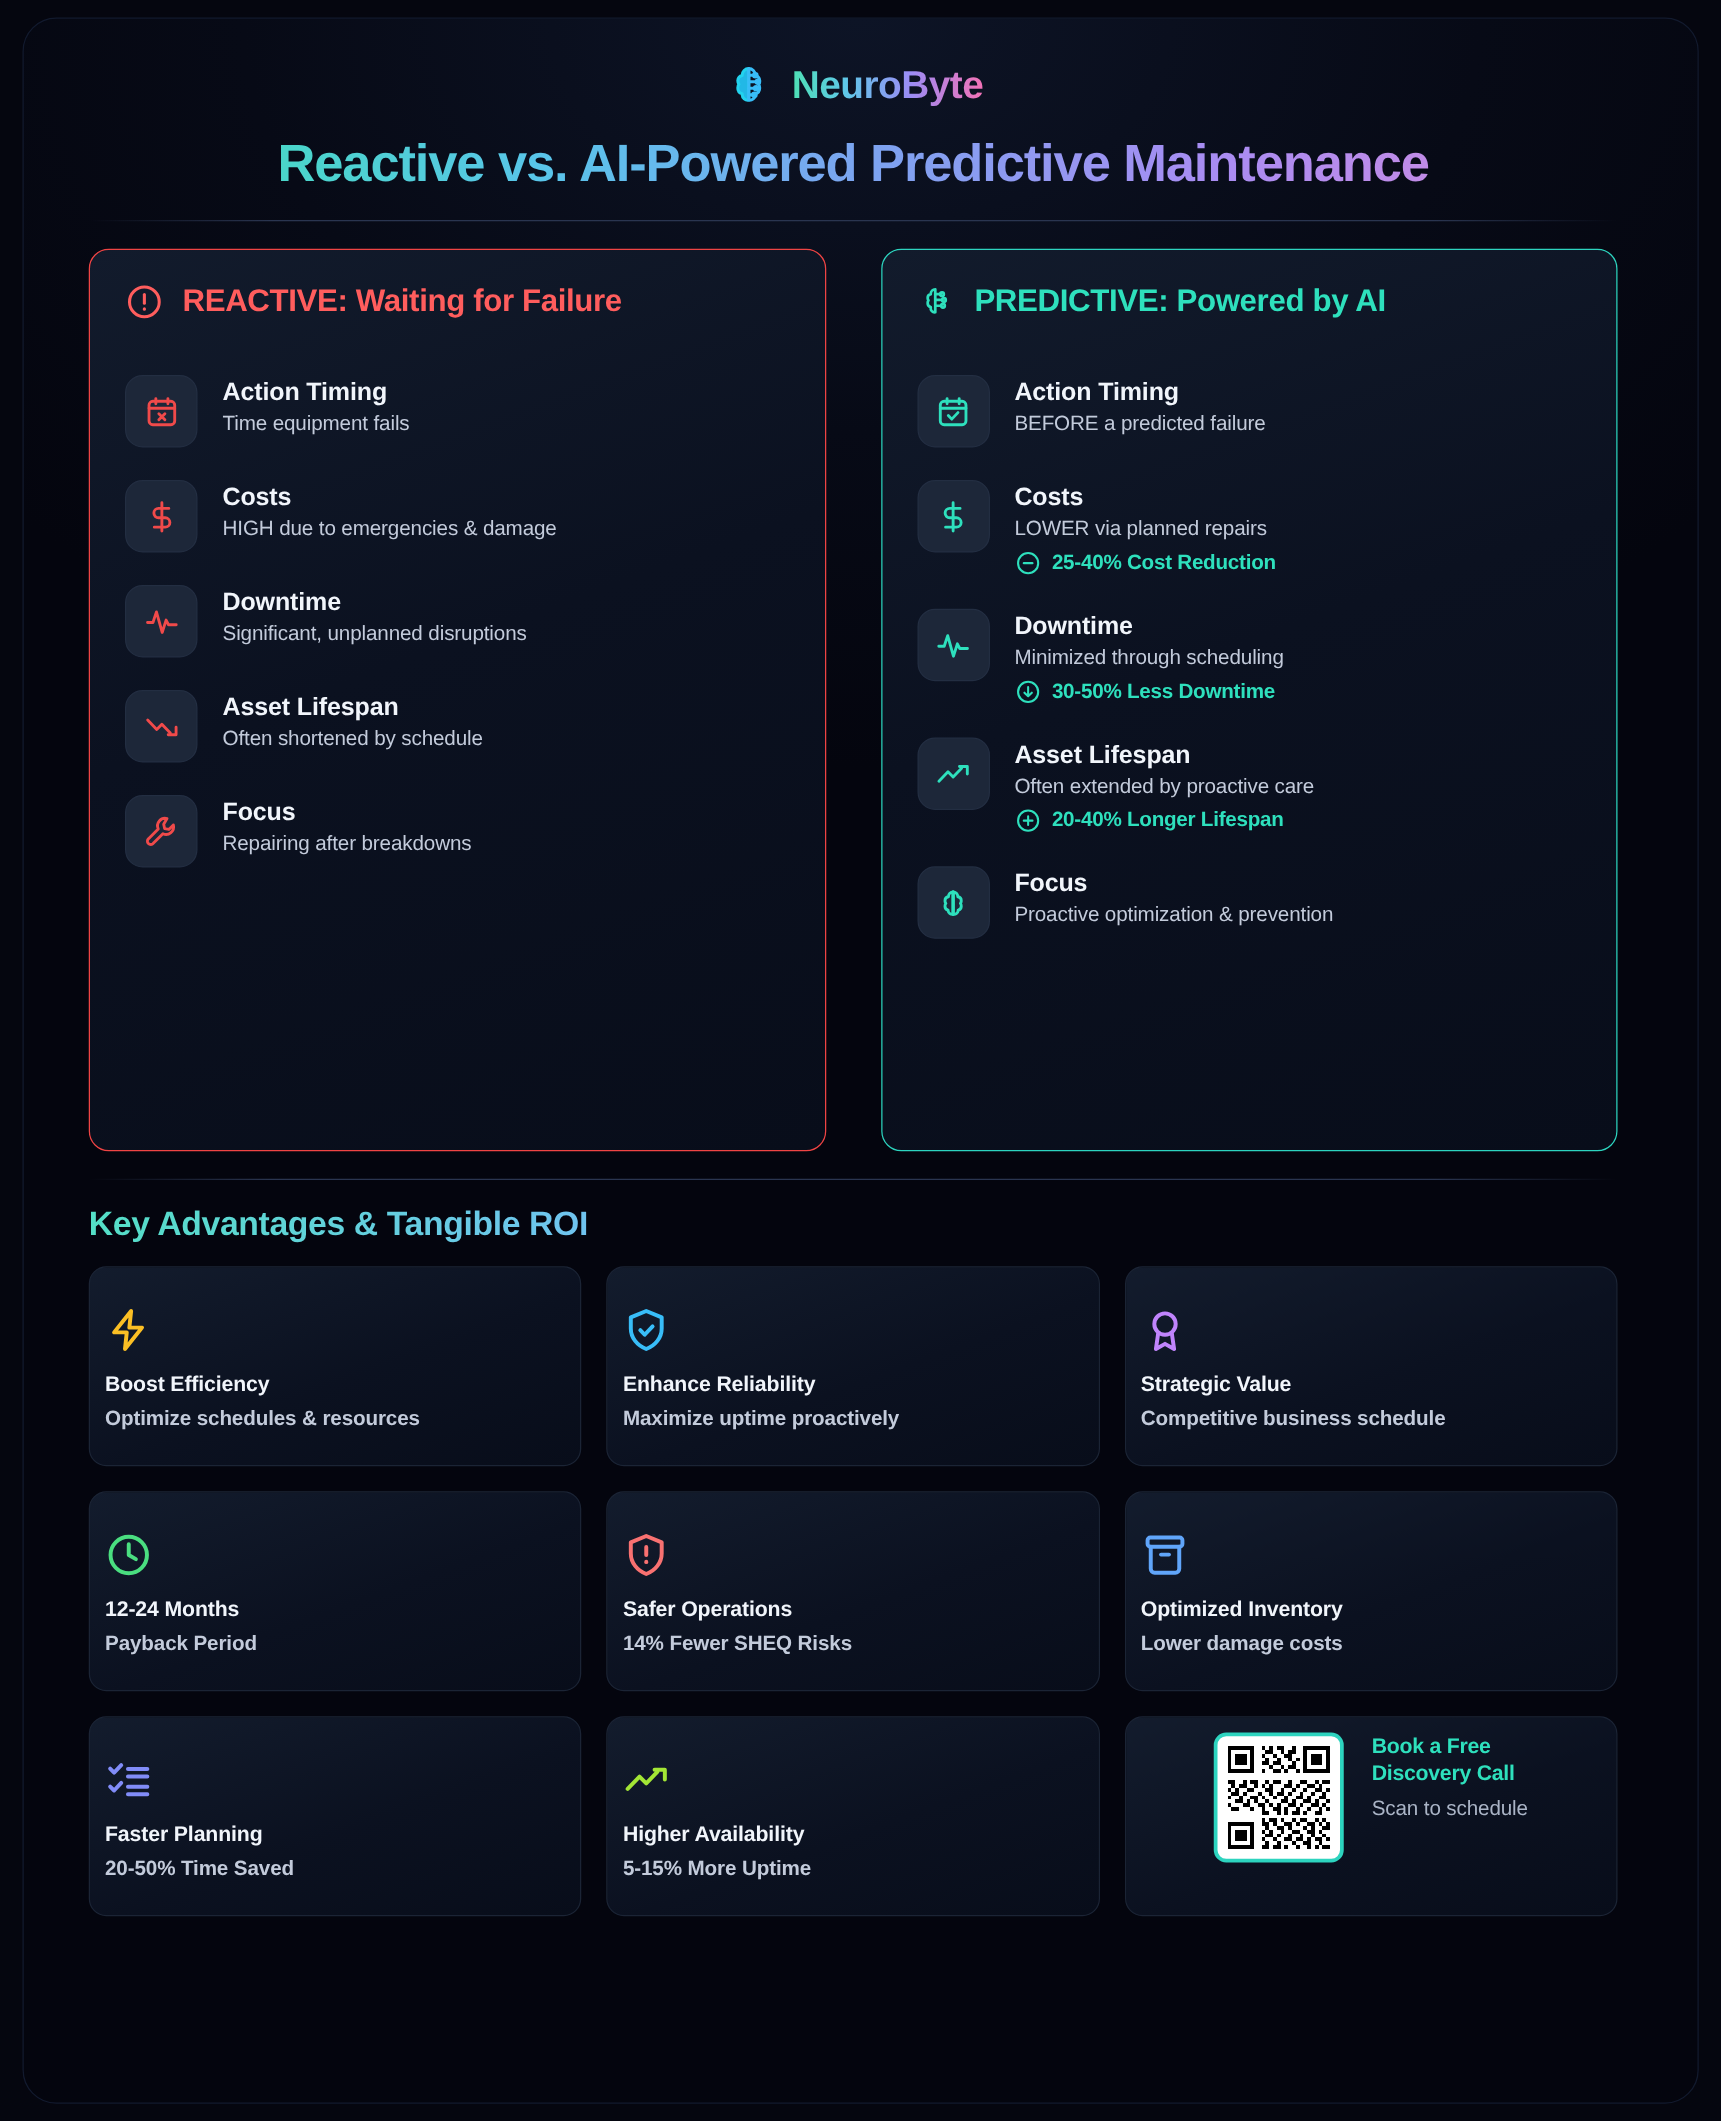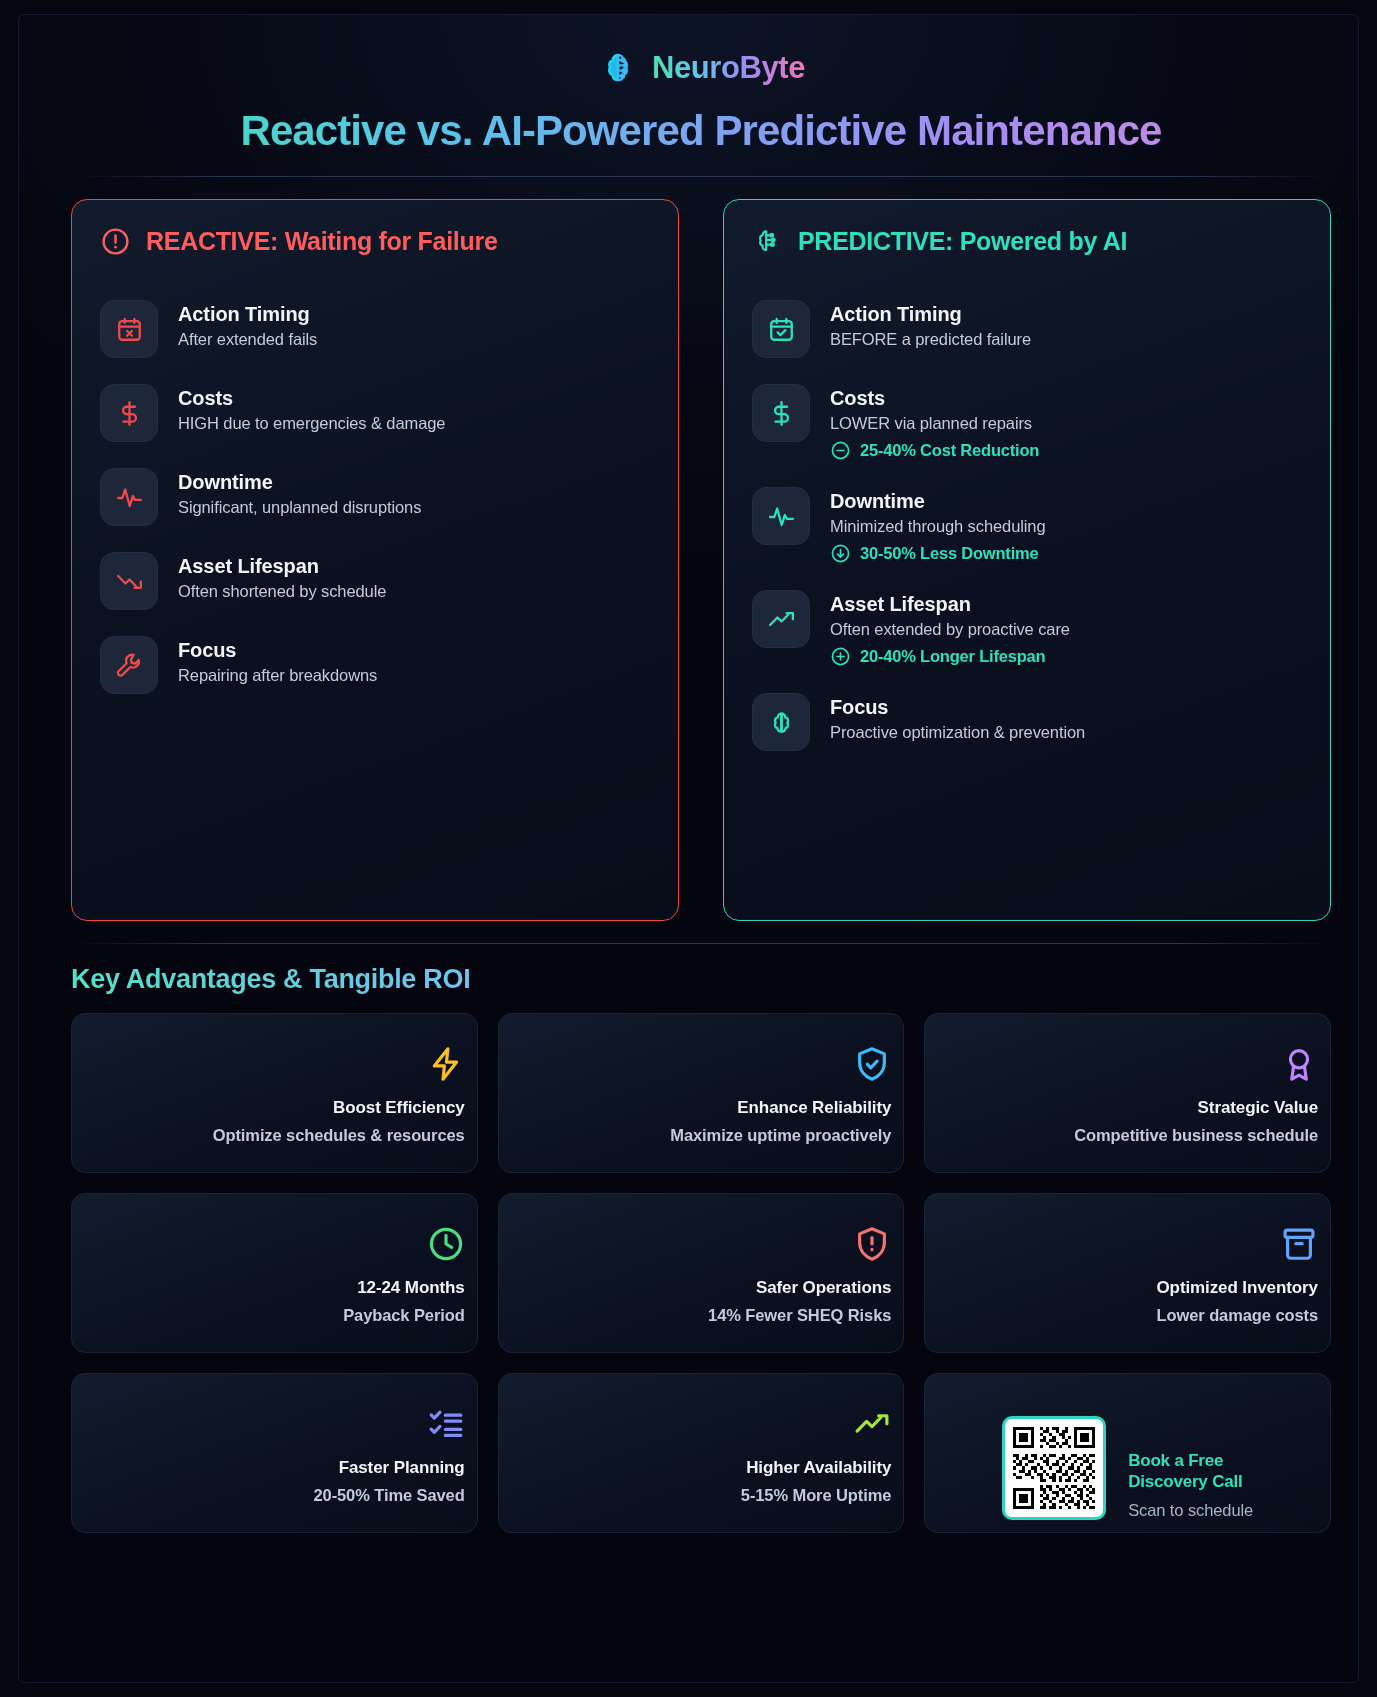--- a/index.html
+++ b/index.html
@@ -11,25 +11,25 @@
   }
   .page {
     position: relative;
     width: 1377px; height: 1697px;
     padding: 14px 18px;
     background: #05060f;
   }
   .frame {
     position: relative;
     width: 100%; height: 100%;
-    border-radius: 6px;
+    border-radius: 27px;
     background:
       radial-gradient(ellipse 900px 600px at 50% 0%, #0d1426 0%, #070a16 55%, #04050e 100%);
     border: 1px solid #121a2e;
-    padding: 30px 27px 26px 52px;
+    padding: 30px 64px 26px 52px;
     overflow: hidden;
   }
 
   
   .brandrow {
     display: flex; align-items: center; justify-content: center;
     gap: 13px; height: 46px;
   }
   .brand-logo { width: 42px; height: 42px; display:block; }
   .brand-name {
@@ -99,21 +99,21 @@
   .grid {
     margin-top: 18px;
     display:grid; grid-template-columns: repeat(3, 1fr);
     gap: 20px;
   }
   .card {
     border-radius: 14px;
     background: linear-gradient(160deg, #131c2d 0%, #0b1120 55%, #080d1a 100%);
     border: 1px solid #1b2435;
     height: 160px;
-    display:flex; flex-direction:column; align-items:flex-end; justify-content:center;
+    display:flex; flex-direction:column; align-items:flex-start; justify-content:center;
     padding: 12px;
   }
   .card-icon { height: 44px; display:flex; align-items:center; justify-content:center; margin-bottom: 12px; }
   .card-title { font-size: 17px; font-weight: 700; color:#f1f5fb; letter-spacing:-0.1px; text-align:center; }
   .card-sub { font-size: 16.5px; color:#c3cbdb; margin-top: 8px; text-align:center; letter-spacing:-0.1px;font-weight:bold; }
 
   .qr-card {
     flex-direction: row; justify-content: center; gap: 22px; padding: 12px 18px;
   }
   .qr-box {
@@ -169,21 +169,21 @@
         <div class="row">
           <span class="tile">
             <svg viewBox="0 0 24 24" width="29" height="29" fill="none" stroke="#f04a4a" stroke-width="1.9" stroke-linecap="round" stroke-linejoin="round">
               <rect x="3.5" y="5" width="17" height="15.5" rx="2.5"></rect>
                   <path d="M3.5 9.6h17M8 3.2v3.4M16 3.2v3.4"></path>
               <path d="M10 13.2l4 4M14 13.2l-4 4"></path>
             </svg>
           </span>
           <span class="row-body">
             <span class="row-label" style="display:block">Action Timing</span>
-            <span class="row-desc" style="display:block">After extended fails</span>
+            <span class="row-desc" style="display:block">Time equipment fails</span>
           </span>
         </div>
 
         <div class="row">
           <span class="tile">
             <svg viewBox="0 0 24 24" width="29" height="29" fill="none" stroke="#f04a4a" stroke-width="1.9" stroke-linecap="round" stroke-linejoin="round">
               <path d="M12 2.6v18.8"></path>
                   <path d="M16.6 6.4H9.8a3.1 3.1 0 0 0 0 6.2h4.4a3.1 3.1 0 0 1 0 6.2H7"></path>
             </svg>
           </span>

